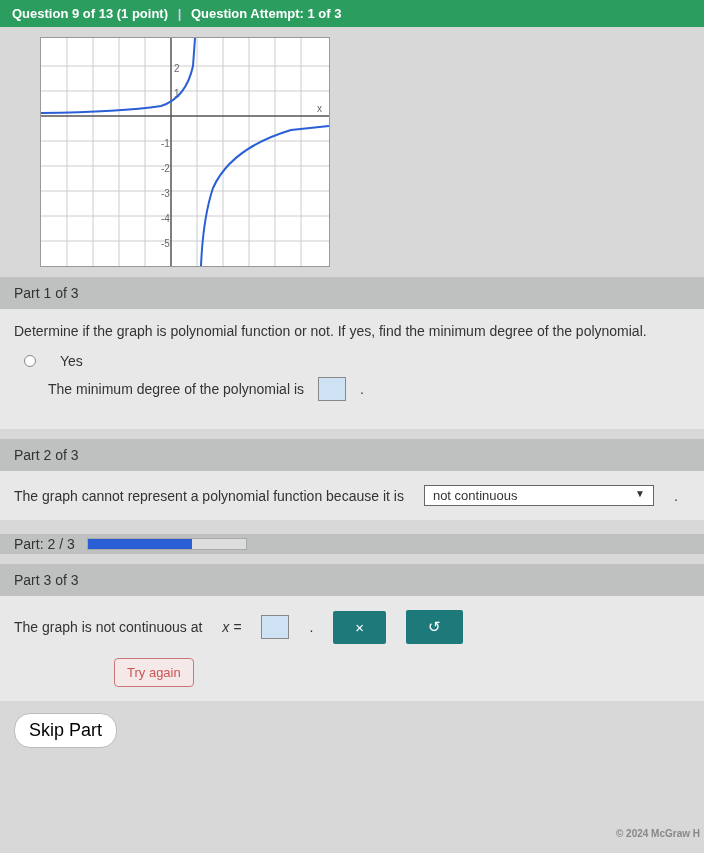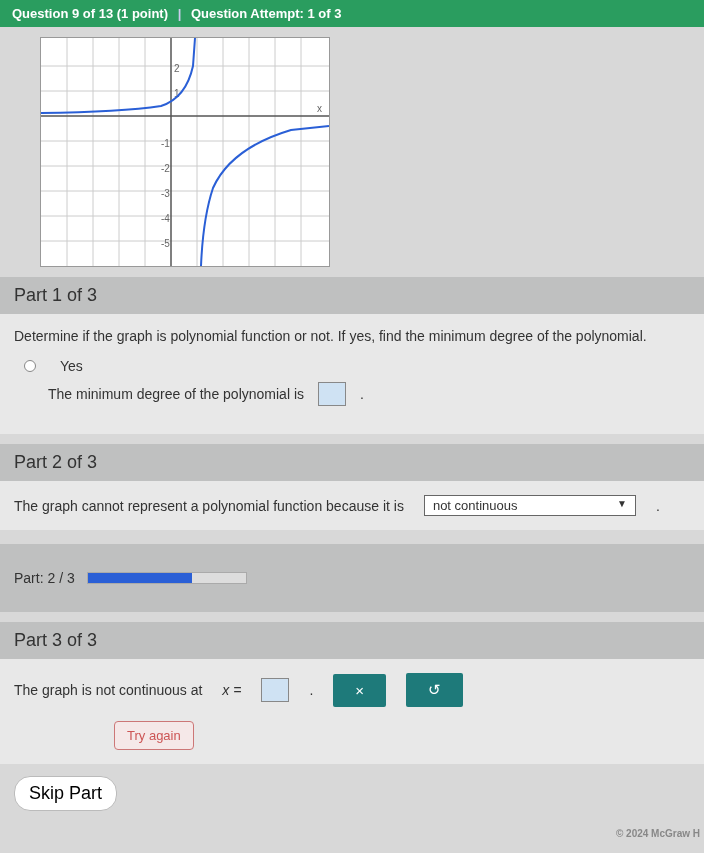--- a/index.html
+++ b/index.html
@@ -23,21 +23,21 @@
   margin: 10px 0 10px 40px;
   width: 290px;
   height: 230px;
   background: #fff;
   border: 1px solid #999;
   position: relative;
 }
 .section-header {
   background: #bfc0c0;
   padding: 8px 14px;
-  font-size: 18px;
+  font-size: 14px;
   color: #333;
   margin-top: 10px;
 }
 .section-body {
   background: #e8e8e8;
   padding: 14px;
   font-size: 14px;
   color: #333;
 }
 .prompt { margin-bottom: 14px; }
@@ -51,25 +51,25 @@
   border-radius: 50%; margin: 2px;
 }
 .indent-line { margin: 8px 0 14px 34px; display: flex; align-items: center; gap: 14px; }
 .input-box {
   width: 28px; height: 24px; border: 1px solid #888; background: #cfe2f3;
   display: inline-block;
 }
 .dropdown {
   border: 1px solid #666; background: #fff; padding: 2px 8px;
   display: inline-flex; align-items: flex-start; justify-content: space-between;
-  width: 212px; font-size: 13px;
+  width: 230px; font-size: 13px;
 }
 .dropdown .arrow { font-size: 10px; }
 .progress-row {
-  background: #bfc0c0; padding: 26px 14px; display: flex; align-items: center;
+  background: #bfc0c0; padding: 2px 14px; display: flex; align-items: center;
   gap: 12px; font-size: 14px; color: #333; margin-top: 14px;
 }
 .progress-bar {
   width: 160px; height: 12px; background: #ddd; border: 1px solid #aaa;
   position: relative;
 }
 .progress-fill { height: 100%; background: #2a5fd6; }
 .row-flex { display: flex; align-items: center; gap: 20px; flex-wrap: wrap; }
 .teal-btn {
   background: #1e7a7a; color: #fff; border: none; padding: 8px 22px;

